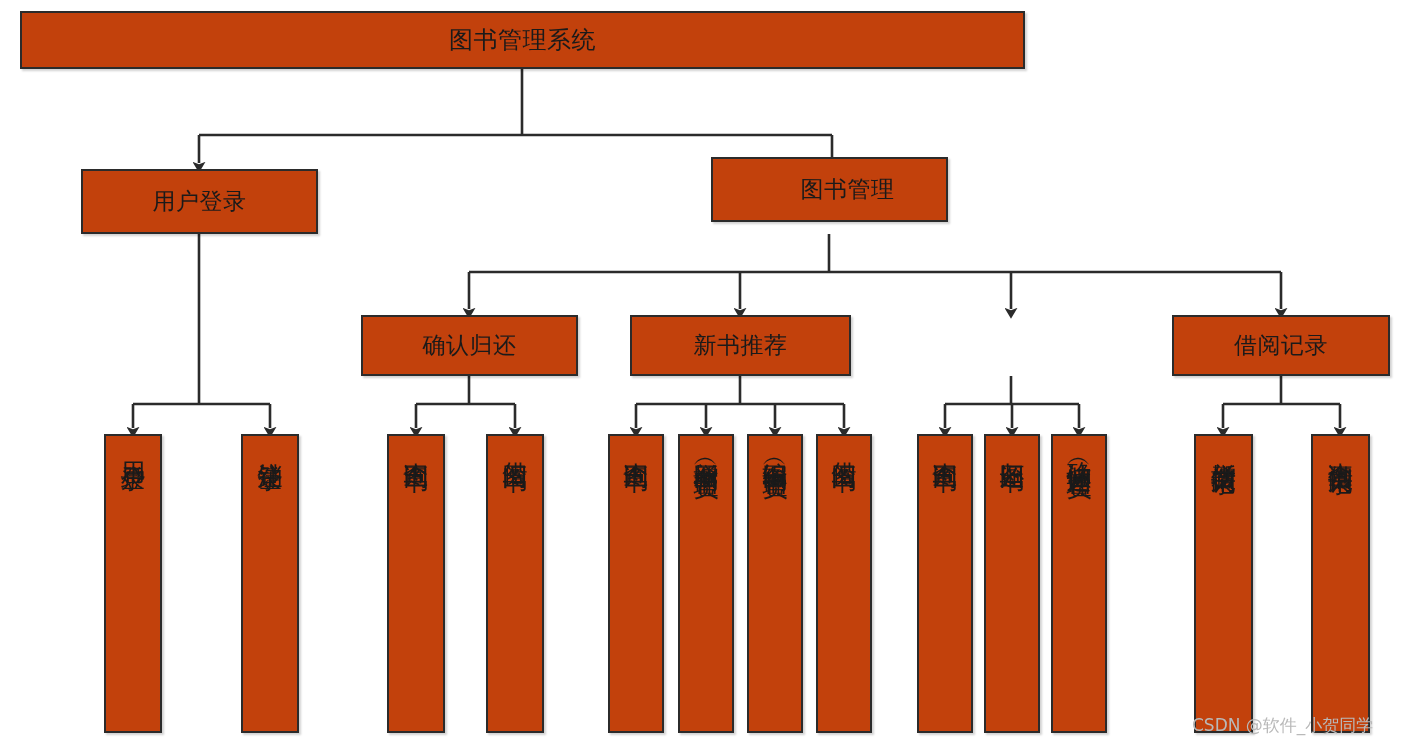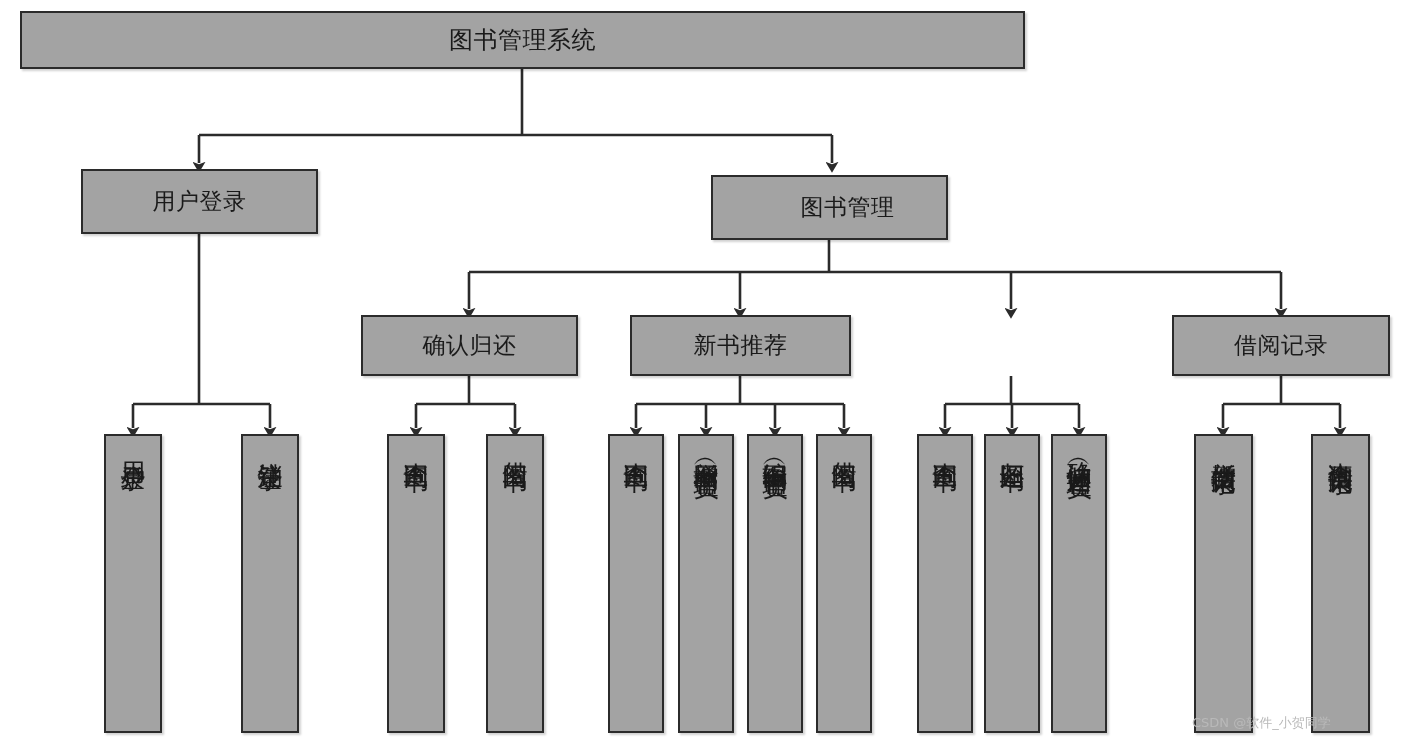--- a/index.html
+++ b/index.html
@@ -21,21 +21,21 @@
   svg#edges {
     position: absolute;
     left: 0;
     top: 0;
     width: 1405px;
     height: 747px;
   }
   .node {
     position: absolute;
     box-sizing: border-box;
-    background: #a3a3a3;
+    background: #c2410c;
     border: 2.5px solid #2b2b2b;
     box-shadow: 2px 2px 2px rgba(0,0,0,0.18);
     display: flex;
     align-items: center;
     justify-content: center;
     z-index: 2;
   }
   .node .label {
     color: #1a1a1a;
     text-align: center;
@@ -58,21 +58,21 @@
     writing-mode: vertical-rl;
     text-orientation: upright;
     font-size: 25px;
     line-height: 1.0;
     letter-spacing: 2px;
   }
   .watermark {
     position: absolute;
     left: 1192px;
     top: 714px;
-    font-size: 13px;
+    font-size: 17px;
     color: #b9b9b9;
     z-index: 5;
     white-space: nowrap;
     font-family: "DejaVu Sans", "Liberation Sans", sans-serif;
   }
 </style>
 </head>
 <body>
 
 <div id="canvas">
@@ -142,21 +142,21 @@
     </g>
   </svg>
 
   <div class="node root horizontal" style="left:20px; top:11px; width:1005px; height:58px;">
     <span class="label">图书管理系统</span>
   </div>
 
   <div class="node horizontal" style="left:81px; top:169px; width:237px; height:65px;">
     <span class="label">用户登录</span>
   </div>
-  <div class="node horizontal" style="left:711px; top:175px; width:237px; height:65px;padding-left:36px;">
+  <div class="node horizontal" style="left:711px; top:157px; width:237px; height:65px;padding-left:36px;">
     <span class="label">图书管理</span>
   </div>
 
   <div class="node horizontal" style="left:361px; top:315px; width:217px; height:61px;">
     <span class="label">确认归还</span>
   </div>
   <div class="node horizontal" style="left:630px; top:315px; width:221px; height:61px;">
     <span class="label">新书推荐</span>
   </div>
   <div class="node horizontal" style="left:1172px; top:315px; width:218px; height:61px;">

